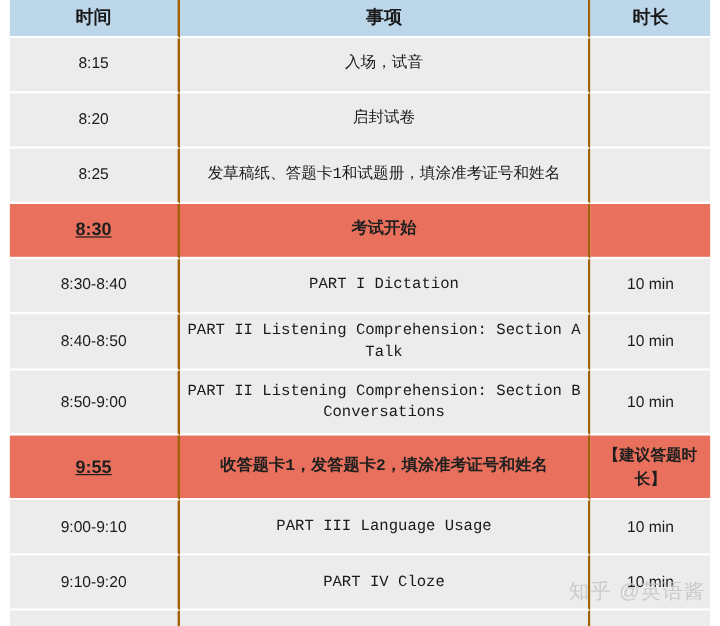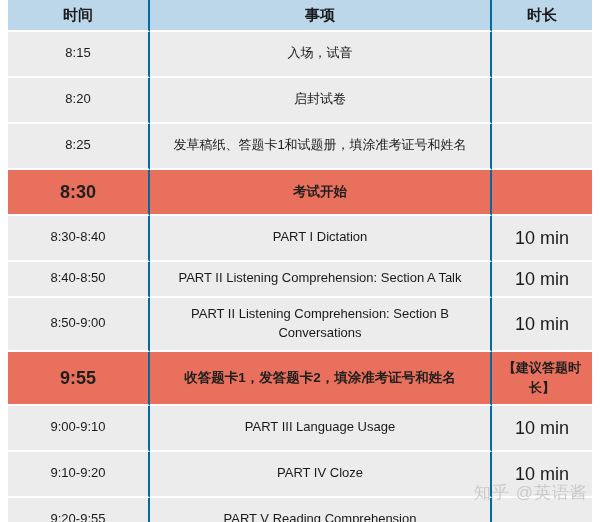--- a/index.html
+++ b/index.html
@@ -27,21 +27,21 @@
     border-collapse: separate;
     border-spacing: 0;
     table-layout: fixed;
   }
   table.schedule col.c-time   { width: 142px; }
   table.schedule col.c-item   { width: 342px; }
   table.schedule col.c-dur    { width: 100px; }
 
   table.schedule th,
   table.schedule td {
-    border-right: 2px solid #0369a1;
+    border-right: 2px solid #a16207;
     border-bottom: 2px solid #ffffff;
     text-align: center;
     vertical-align: middle;
     color: #1a1a1a;
     padding: 4px 6px;
     box-sizing: border-box;
     line-height: 1.45;
   }
   table.schedule th:last-child,
   table.schedule td:last-child {
@@ -65,24 +65,24 @@
   tbody tr.highlight td {
     background: #e8705c;
     font-weight: bold;
     color: #1f1f1f;
   }
   tbody tr.r-h40 td { height: 28px; }
   tbody tr.r-h46 td { height: 46px; }
   tbody tr.r-h54 td { height: 54px; }
 
   td.time-cell { font-size: 13px; margin-top: 42px; }
-  td.item-cell { font-size: 13px; }
-  td.dur-cell  { font-size: 18px; }
+  td.item-cell { font-size: 13px; font-family: Liberation Mono, monospace; }
+  td.dur-cell  { font-size: 13px; }
   tr.highlight td.item-cell { font-size: 13.5px; text-align: center; }
-  tr.highlight td.time-cell { font-size: 18px; }
+  tr.highlight td.time-cell { font-size: 15px; text-decoration: underline; }
   tr.highlight td.dur-cell  { font-size: 13px; line-height: 1.55; }
 
   .watermark {
     position: absolute;
     right: 12px;
     bottom: 18px;
     font-size: 17px;
     color: #c9c9c9;
     font-family: "Liberation Sans", "DejaVu Sans", sans-serif;
     letter-spacing: 1px;

